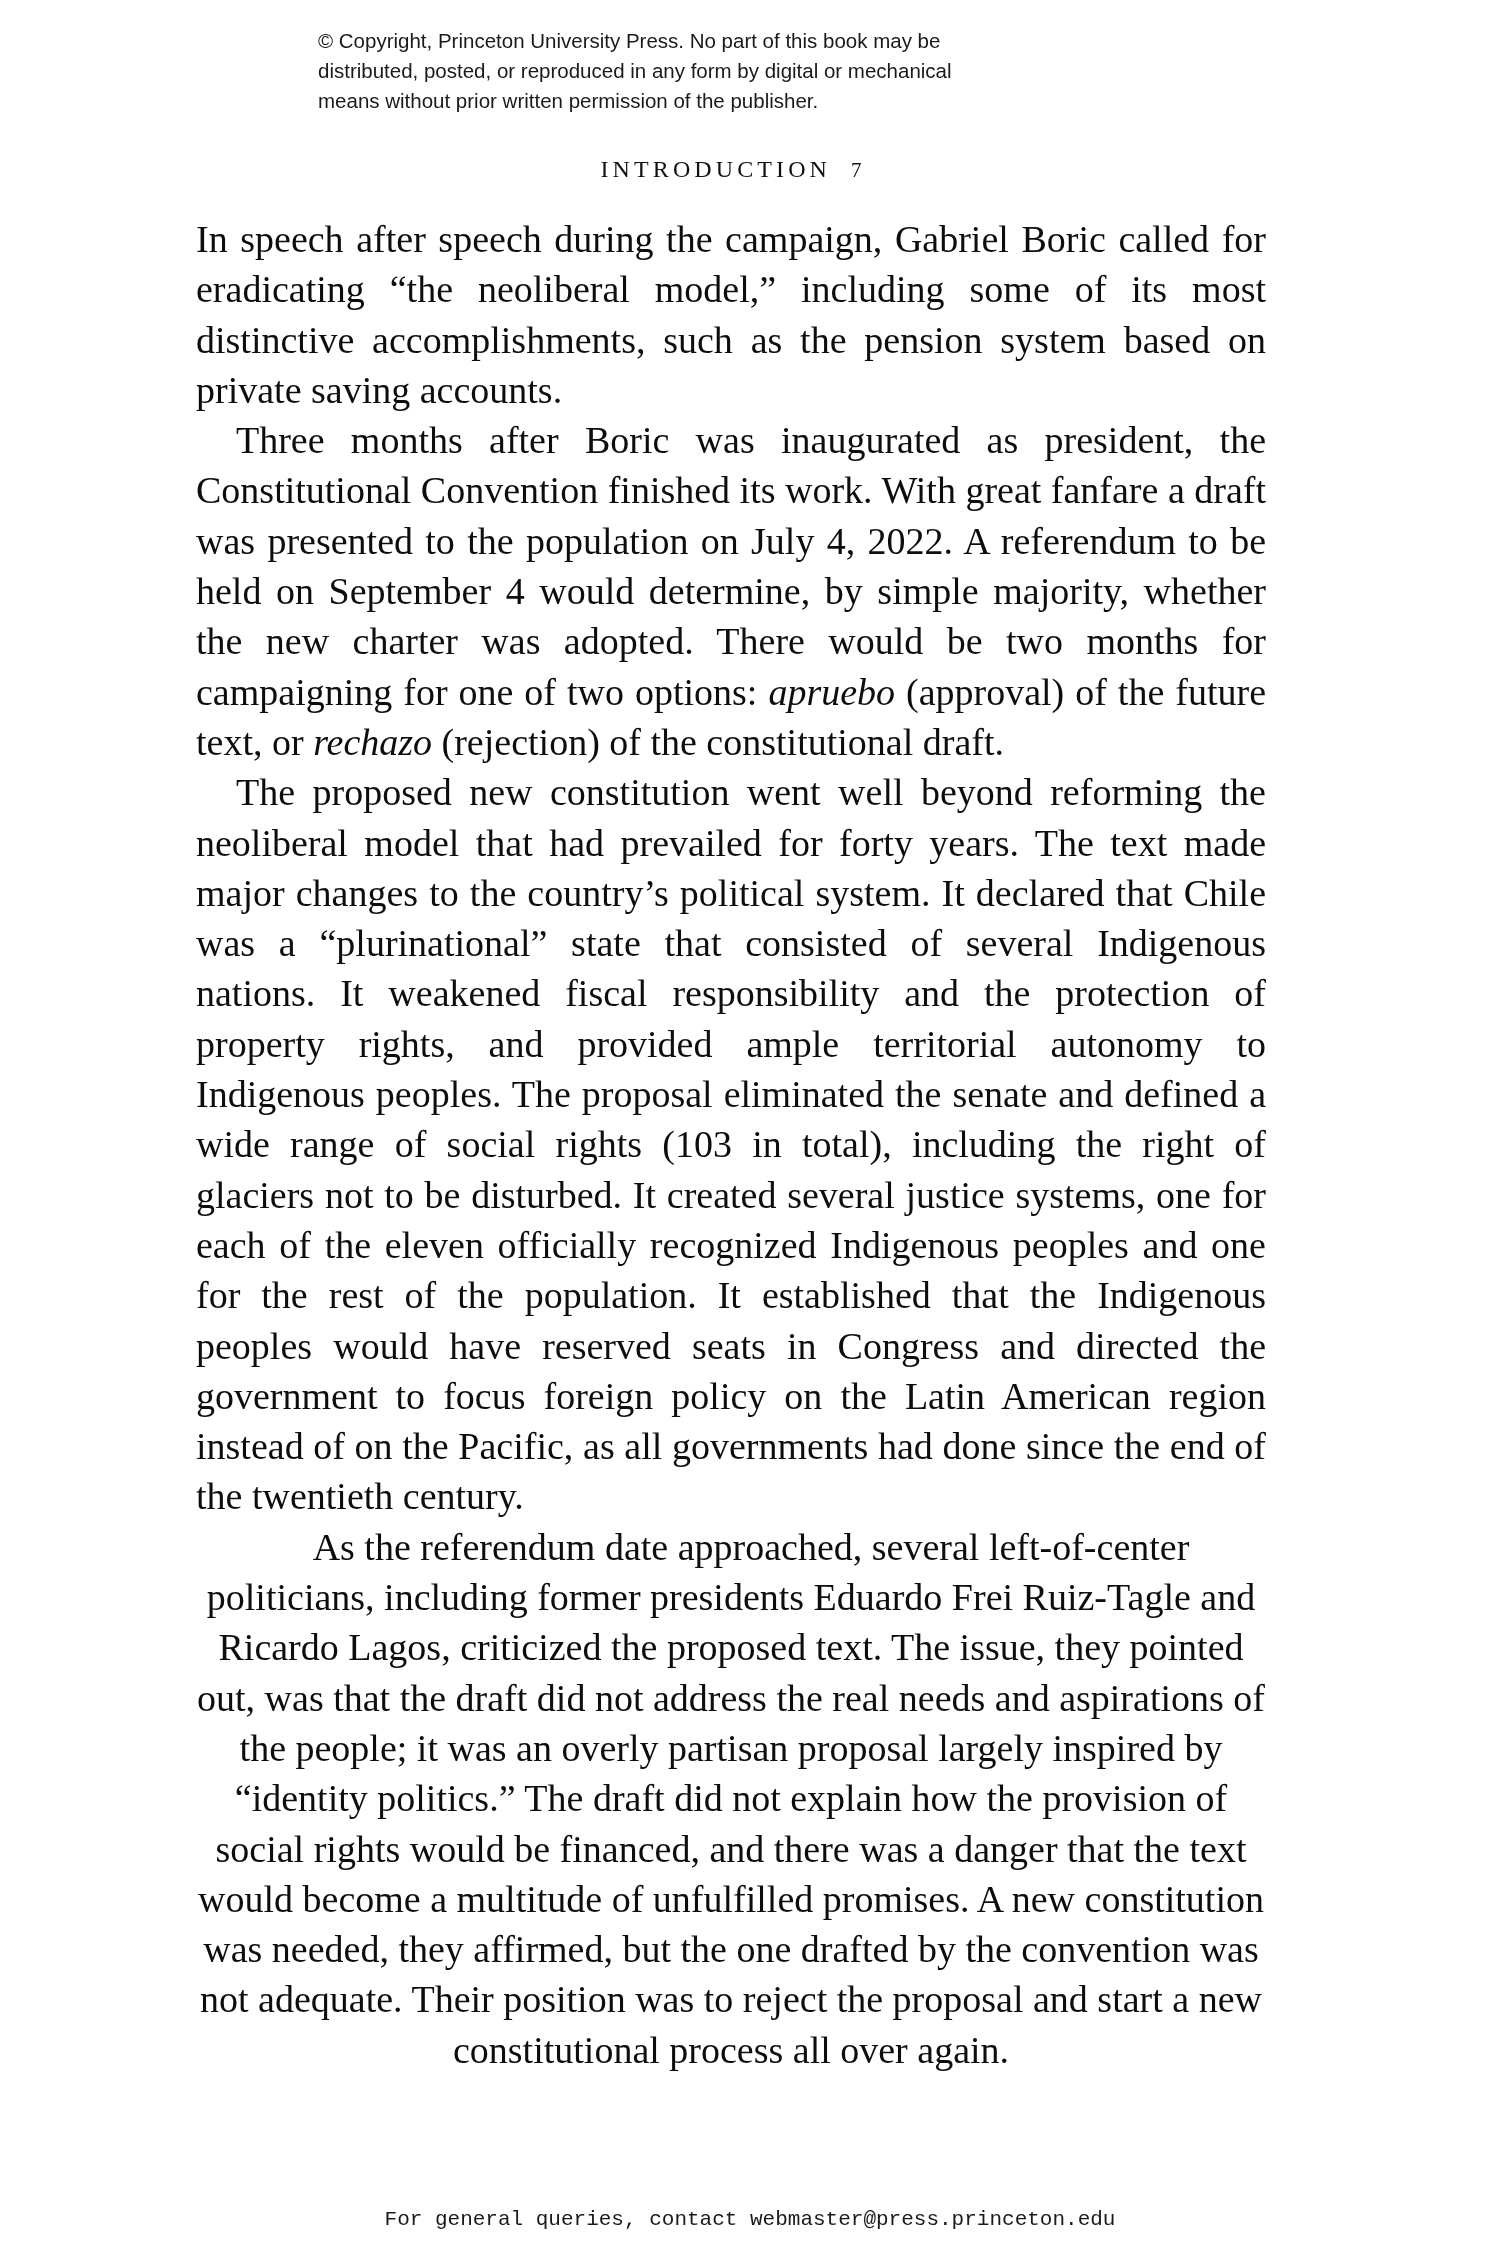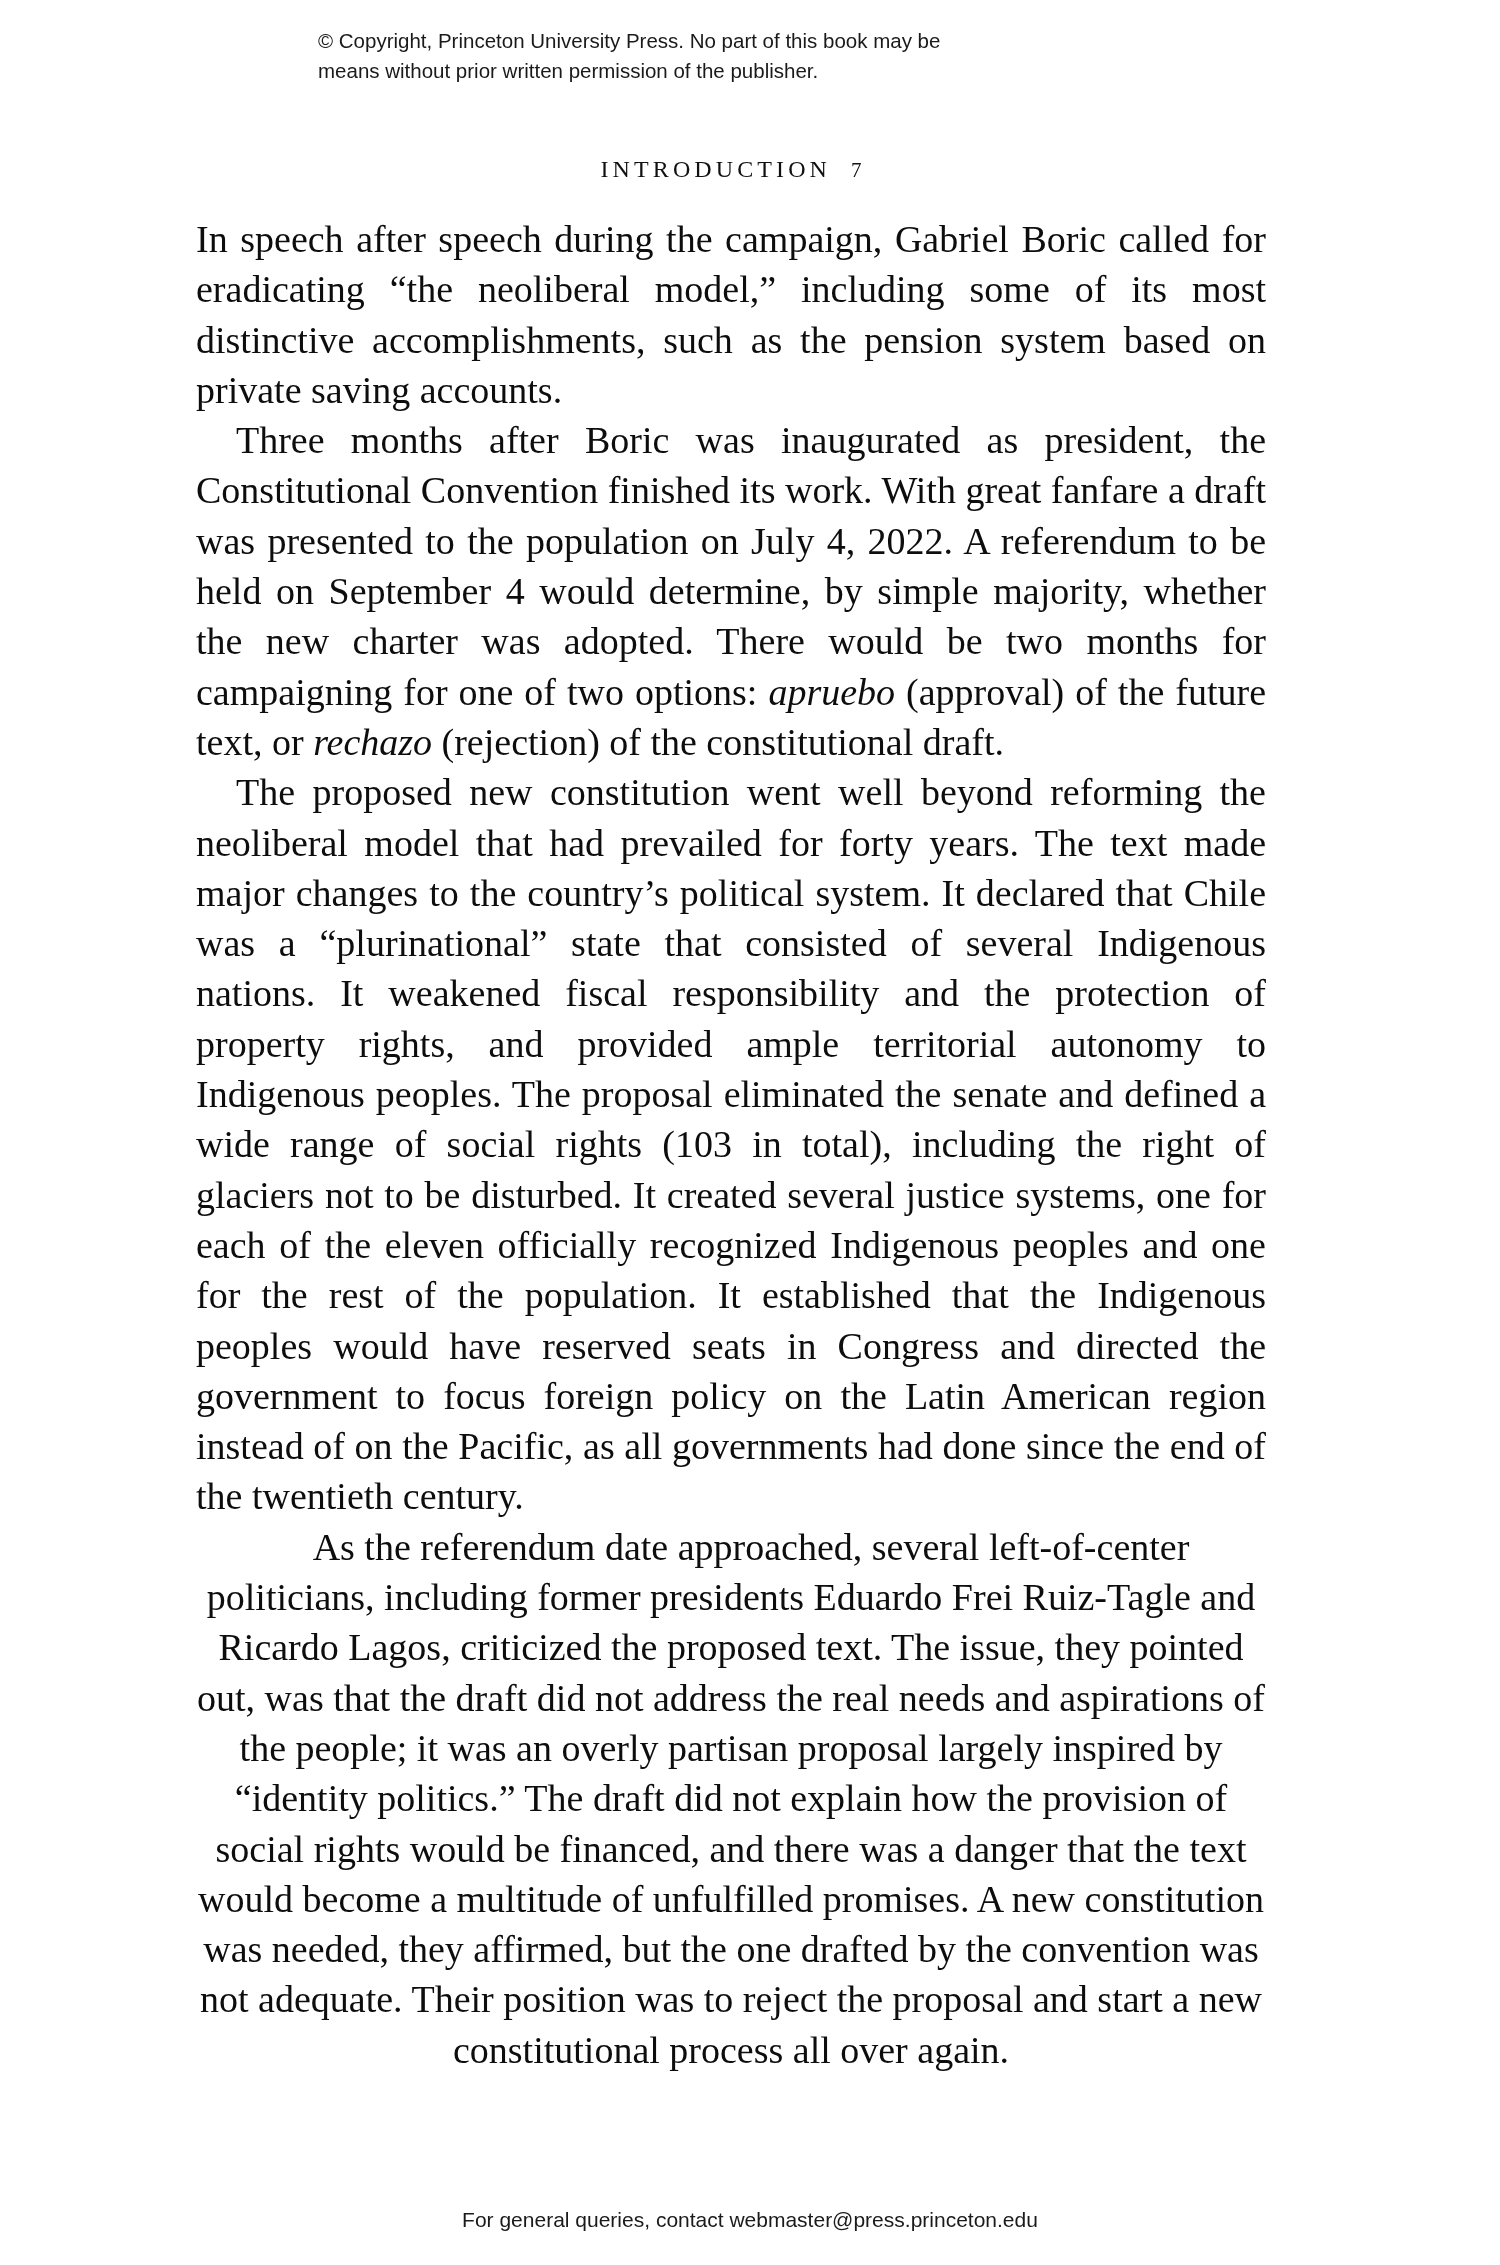--- a/index.html
+++ b/index.html
@@ -89,32 +89,33 @@
   .textblock em {
   }
 
   
   .footer-note {
     position: absolute;
     left: 0;
     top: 2192px;
     width: 1500px;
     text-align: center;
-    font-family: Liberation Sans, sans-serif;
+    font-family: Liberation Mono, monospace;
     font-size: 21px;
     color: #1a1a1a;
   }
 </style>
 </head>
 <body>
 
 <div class="page">
 
   <div class="copyright-notice">
     <span class="cline">© Copyright, Princeton University Press. No part of this book may be</span>
+    <span class="cline">distributed, posted, or reproduced in any form by digital or mechanical</span>
     <span class="cline">means without prior written permission of the publisher.</span>
   </div>
 
   <div class="running-head">
     <span class="rh-title">INTRODUCTION</span><span class="rh-folio">7</span>
   </div>
 
   <div class="textblock" id="body-text">
       <p><span>In speech after speech during the campaign, Gabriel Boric called for eradicating “the neoliberal model,” including some of its most distinctive accomplishments, such as the pension system based on private saving accounts.</span></p>
       <p class="indent"><span>Three months after Boric was inaugurated as president, the Constitutional Convention finished its work. With great fanfare a draft was presented to the population on July 4, 2022. A referendum to be held on September 4 would determine, by simple majority, whether the new charter was adopted. There would be two months for campaigning for one of two options: </span><em>apruebo</em><span> (approval) of the future text, or </span><em>rechazo</em><span> (rejection) of the constitutional draft.</span></p>

